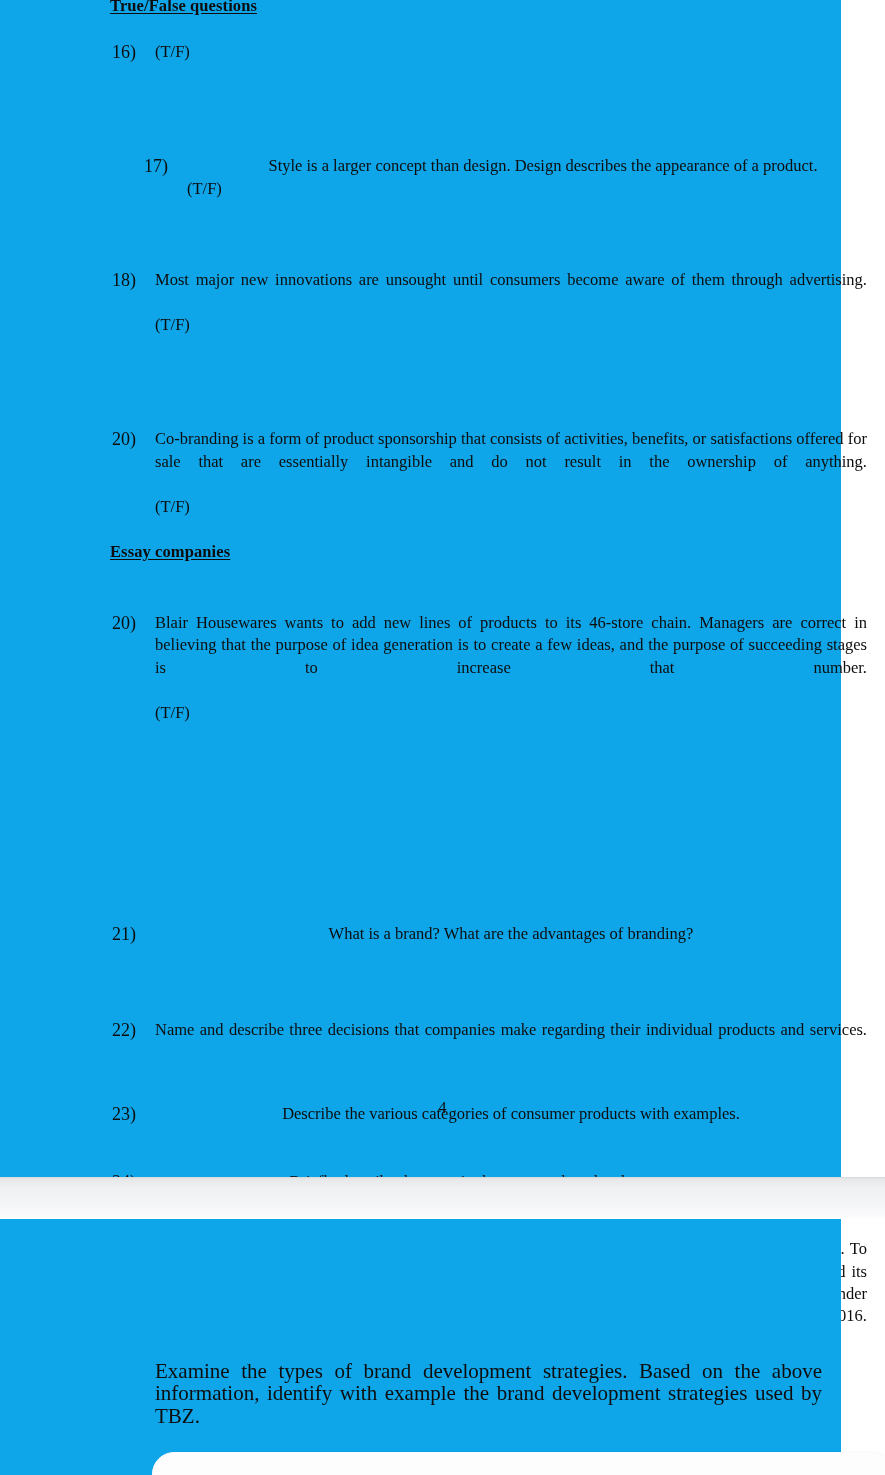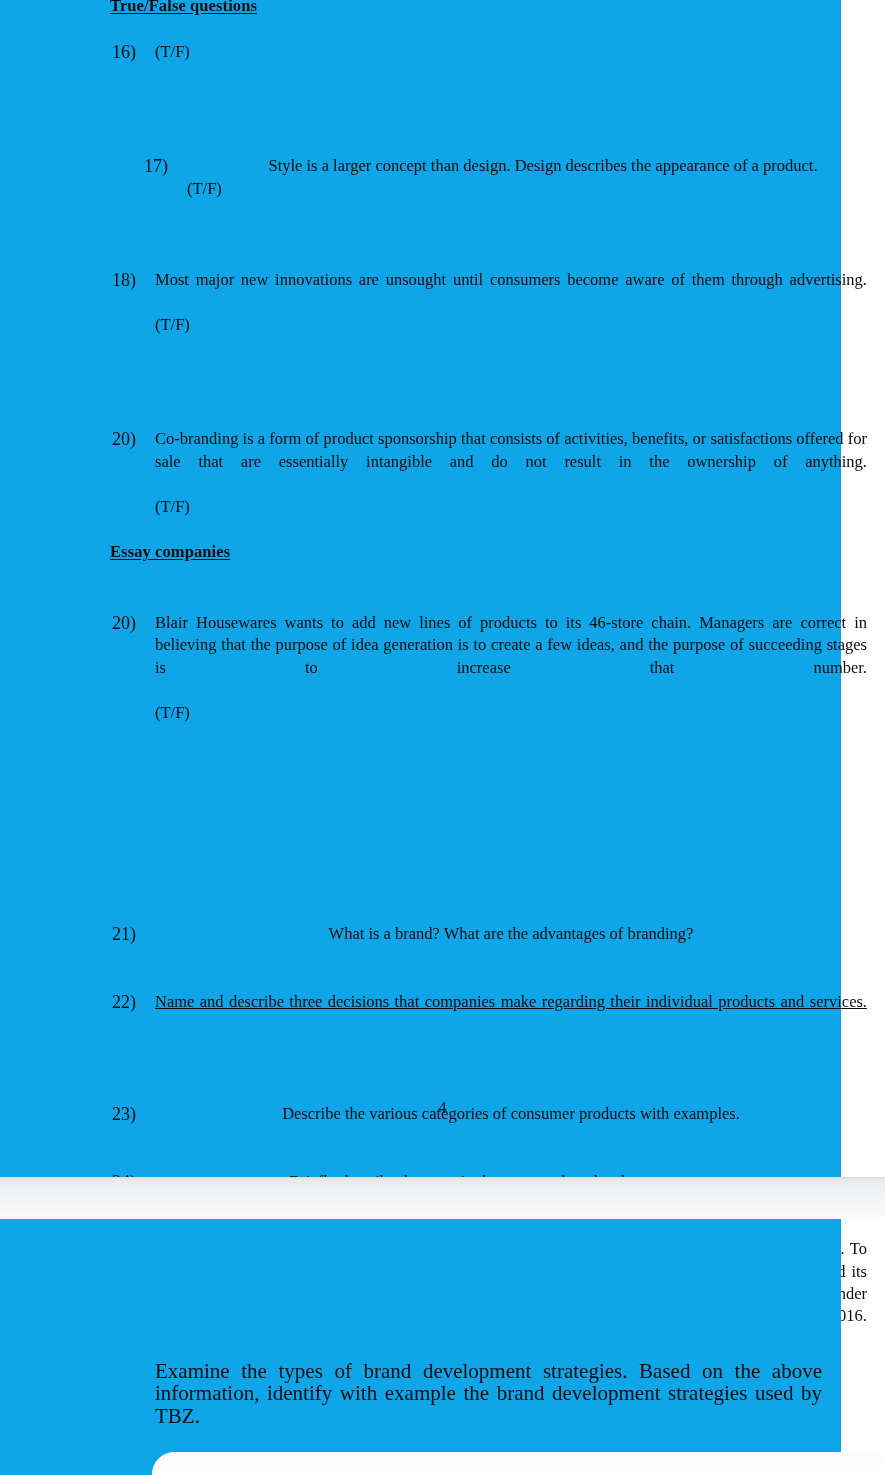--- a/index.html
+++ b/index.html
@@ -196,21 +196,21 @@
 
     <div class="col" style="top:542px;">
       <div class="section-heading">Essay companies</div>
     </div>
 
     <div class="col q" style="top:587px;">
       <span class="num">21)</span>
       <span class="body nojust">What is a brand? What are the advantages of branding?</span>
     </div>
 
-    <div class="col q" style="top:632px;text-decoration:underline;">
+    <div class="col q" style="top:660px;">
       <span class="num">22)</span>
       <span class="body">Name and describe three decisions that companies make regarding their individual products and services.</span>
     </div>
 
     <div class="col q" style="top:700px;">
       <span class="num">23)</span>
       <span class="body nojust">Describe the various categories of consumer products with examples.</span>
     </div>
 
     <div class="col q" style="top:745px;">

